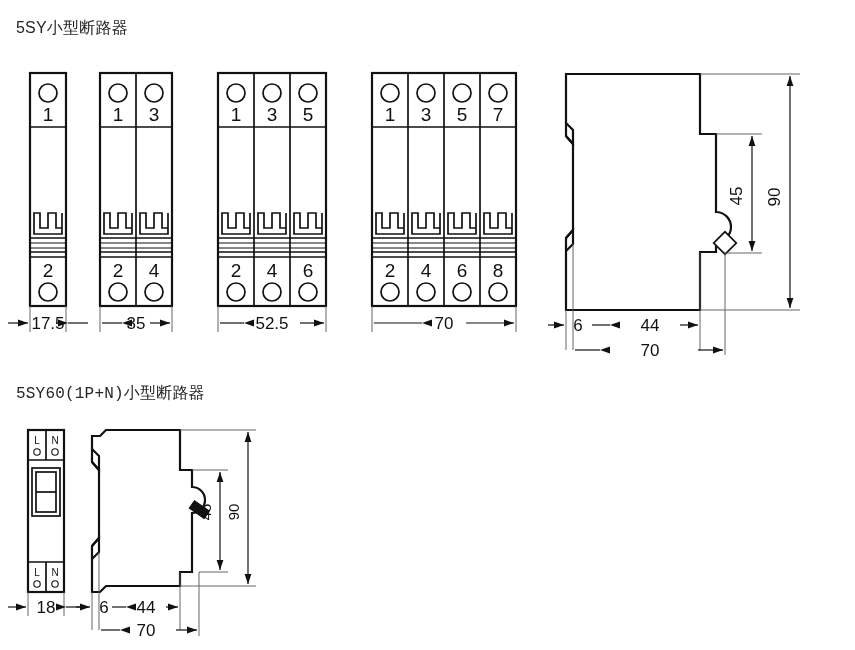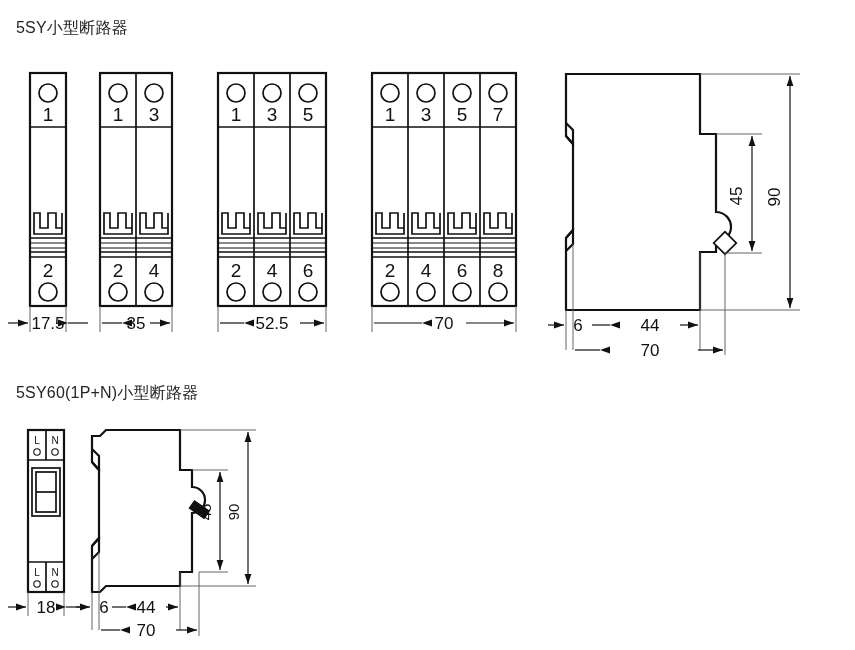--- a/index.html
+++ b/index.html
@@ -7,21 +7,21 @@
     width:855px;height:650px;background:#ffffff;
     font-family:"Liberation Sans","DejaVu Sans",sans-serif;
     color:#1a1a1a;overflow:hidden;position:relative;
   }
   .sheet{position:relative;width:732px;height:650px;}
   .heading{
     position:absolute;font-size:16px;font-weight:500;color:#262626;
     letter-spacing:.2px;white-space:nowrap;
   }
   #title-main{left:16px;top:18px;}
-  #title-sub{left:16px;top:383px;}
+  #title-sub{left:16px;top:383px;font-family:Liberation Mono, monospace;}
   svg{position:absolute;left:0;top:0;width:855px;height:650px;}
   .outline{fill:none;stroke:#111111;stroke-width:2.2;stroke-linejoin:miter;}
   .inner{fill:none;stroke:#111111;stroke-width:1.7;}
   .thin{fill:none;stroke:#111111;stroke-width:1.1;}
   .dimline{fill:none;stroke:#111111;stroke-width:1.2;}
   .extline{fill:none;stroke:#555555;stroke-width:0.9;}
   .solidfill{fill:#111111;stroke:#111111;stroke-width:1.2;}
   .whitefill{fill:#ffffff;stroke:#111111;stroke-width:1.7;}
   .dimtext{font-family:"Liberation Sans","DejaVu Sans",sans-serif;font-size:17px;fill:#111111;text-anchor:middle;}
   .dimtext-sm{font-family:"Liberation Sans","DejaVu Sans",sans-serif;font-size:15px;fill:#111111;text-anchor:middle;}

